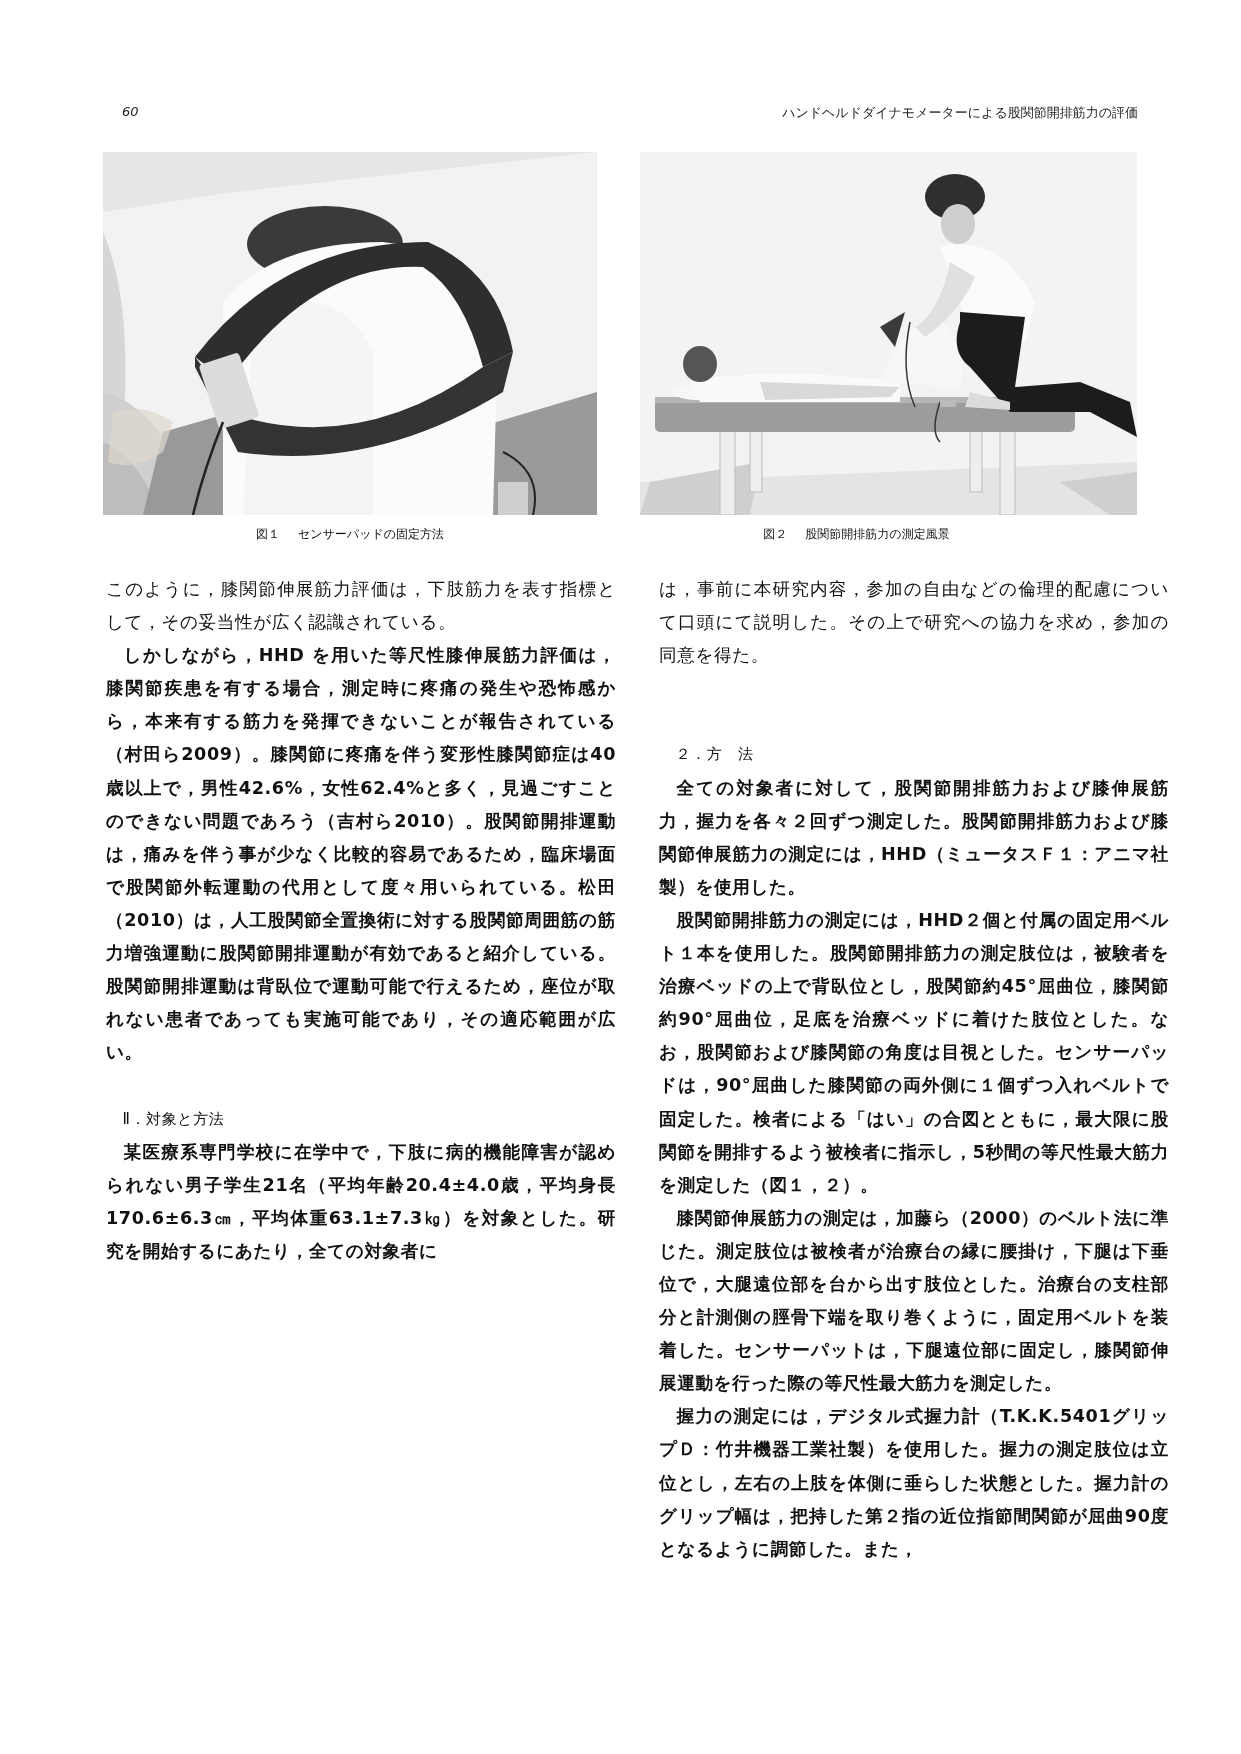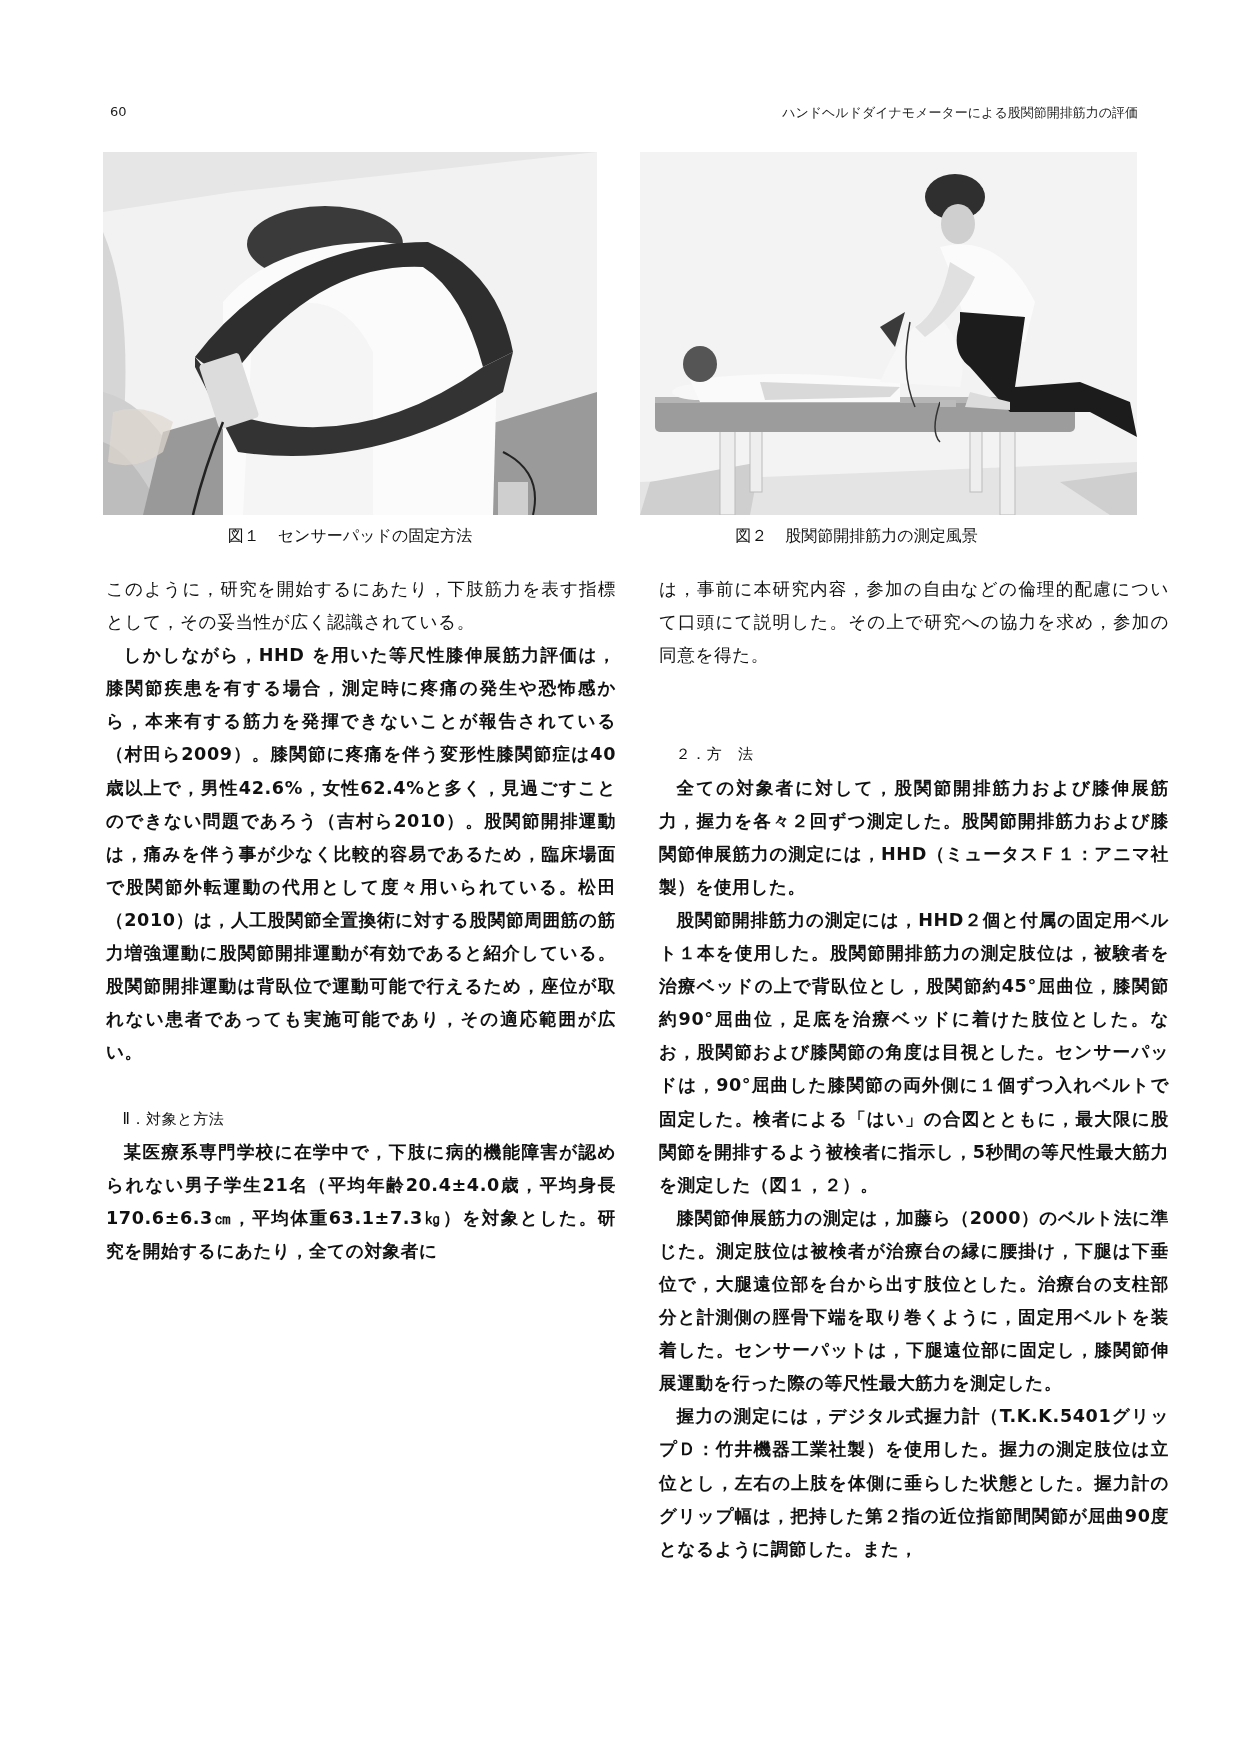--- a/index.html
+++ b/index.html
@@ -1,29 +1,29 @@
 <!DOCTYPE html>
 <html><head>
 <meta charset="utf-8">
 <style>
   html, body { margin: 0; padding: 0; background: #ffffff; }
   body {
     width: 1241px; height: 1754px; position: relative; overflow: hidden;
     font-family: "DejaVu Sans", "Liberation Sans", sans-serif; color: #111;
   }
   .running-head { position: absolute; top: 104px; font-size: 13px; color: #222; }
-  .page-num { left: 110px; }
+  .page-num { left: 122px; font-style: italic; }
   .journal-title { right: 103px; }
 
   .figure { position: absolute; top: 152px; height: 363px; overflow: hidden; background: #e9e9e9; }
   .fig1 { left: 103px; width: 494px; }
   .fig2 { left: 640px; width: 497px; background: #f1f1f1; }
   .figure svg { width: 100%; height: 100%; display: block; }
 
-  .caption { position: absolute; top: 526px; font-size: 16px; text-align: center; color: #111; }
+  .caption { position: absolute; top: 526px; font-size: 12px; text-align: center; color: #111; }
   .cap1 { left: 103px; width: 494px; }
   .cap2 { left: 608px; width: 497px; }
   .caption .fig-no { margin-right: 18px; }
 
   .col { position: absolute; top: 573px; width: 510px; font-size: 17.6px; line-height: 33.1px; letter-spacing: 0.6px; }
   .col-left { left: 106px; }
   .col-right { left: 659px; }
   .col p { margin: 0; text-align: justify; }
   .col p.indent { text-indent: 1em; font-weight: bold; }
   .col p.noindent { text-indent: 0; }
@@ -89,21 +89,21 @@
 </div>
 
 <div class="caption cap1">
   <span class="fig-no">図１</span><span>センサーパッドの固定方法</span>
 </div>
 <div class="caption cap2">
   <span class="fig-no">図２</span><span>股関節開排筋力の測定風景</span>
 </div>
 
 <div class="col col-left">
-  <p class="noindent">このように，研究を開始するにあたり，下肢筋力を表す指標として，その妥当性が広く認識されている。</p>
+  <p class="noindent">このように，膝関節伸展筋力評価は，下肢筋力を表す指標として，その妥当性が広く認識されている。</p>
   <p class="indent">しかしながら，HHD を用いた等尺性膝伸展筋力評価は，膝関節疾患を有する場合，測定時に疼痛の発生や恐怖感から，本来有する筋力を発揮できないことが報告されている（村田ら2009）。膝関節に疼痛を伴う変形性膝関節症は40歳以上で，男性42.6%，女性62.4%と多く，見過ごすことのできない問題であろう（吉村ら2010）。股関節開排運動は，痛みを伴う事が少なく比較的容易であるため，臨床場面で股関節外転運動の代用として度々用いられている。松田（2010）は，人工股関節全置換術に対する股関節周囲筋の筋力増強運動に股関節開排運動が有効であると紹介している。股関節開排運動は背臥位で運動可能で行えるため，座位が取れない患者であっても実施可能であり，その適応範囲が広い。</p>
   <div class="blank"></div>
   <h2>Ⅱ．対象と方法</h2>
   <p class="indent">某医療系専門学校に在学中で，下肢に病的機能障害が認められない男子学生21名（平均年齢20.4±4.0歳，平均身長170.6±6.3㎝，平均体重63.1±7.3㎏）を対象とした。研究を開始するにあたり，全ての対象者に</p>
 </div>
 
 <div class="col col-right">
   <p class="noindent">は，事前に本研究内容，参加の自由などの倫理的配慮について口頭にて説明した。その上で研究への協力を求め，参加の同意を得た。</p>
   <div class="blank"></div>
   <div class="blank"></div>

